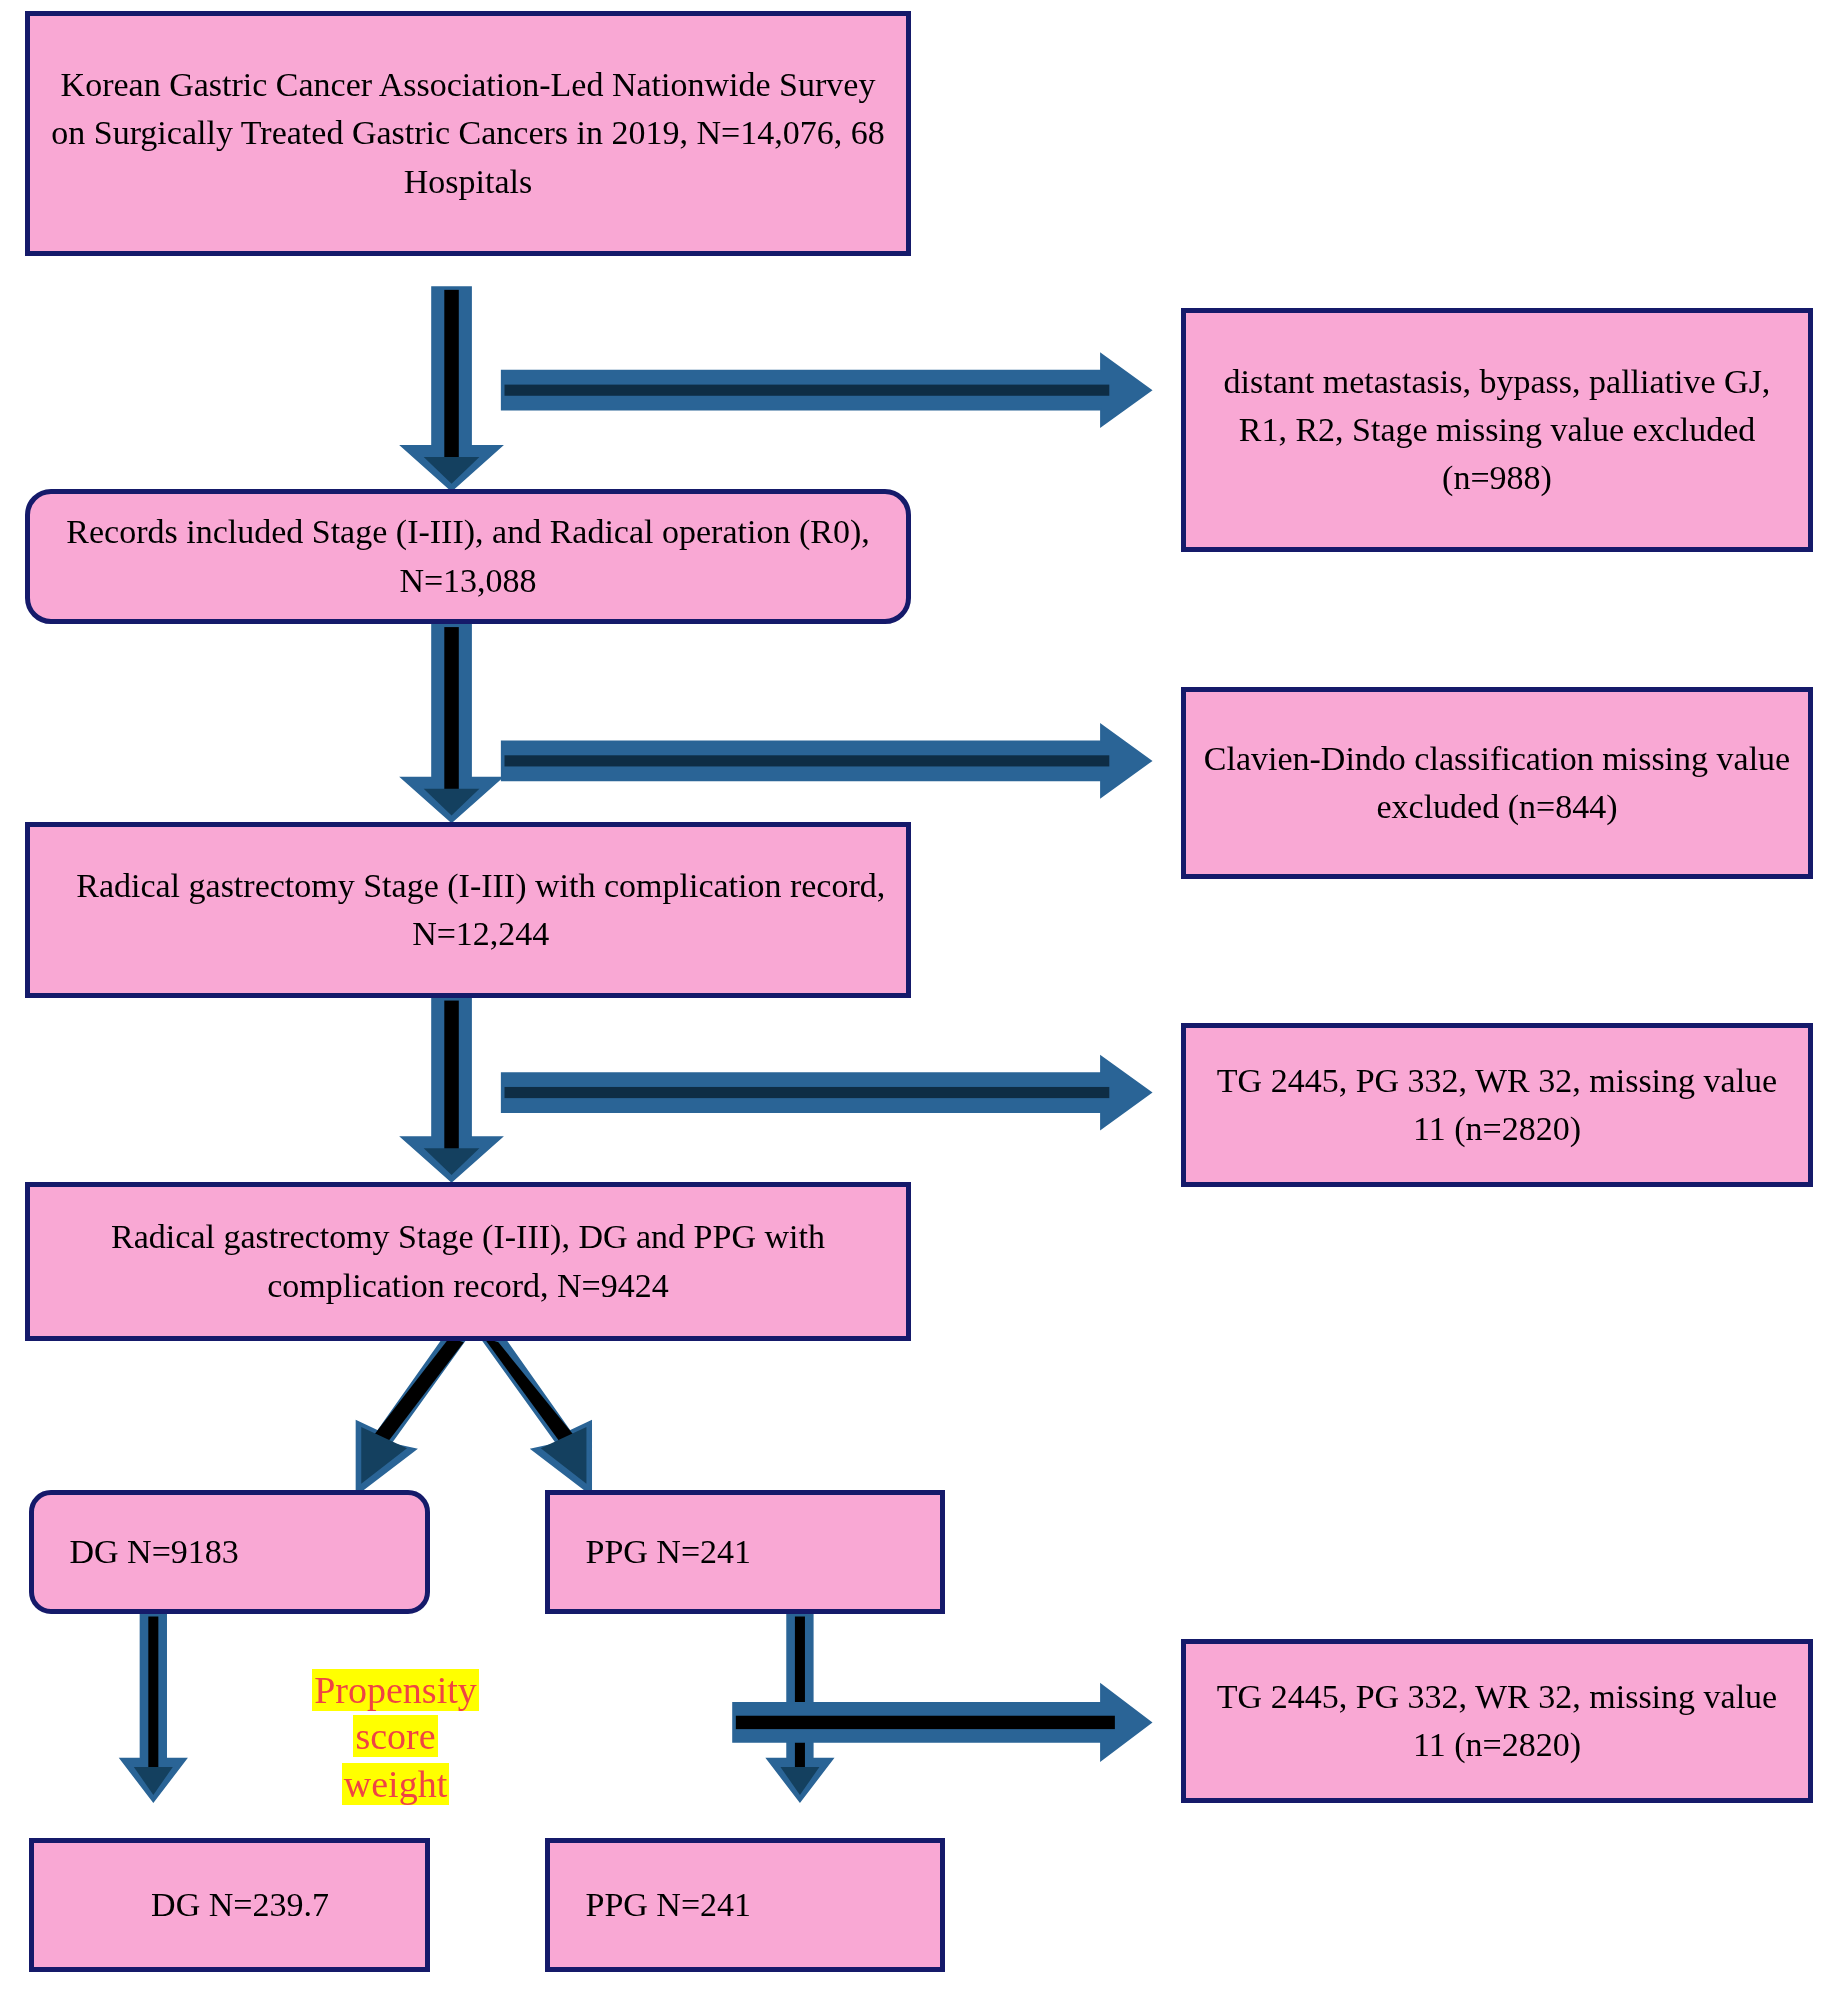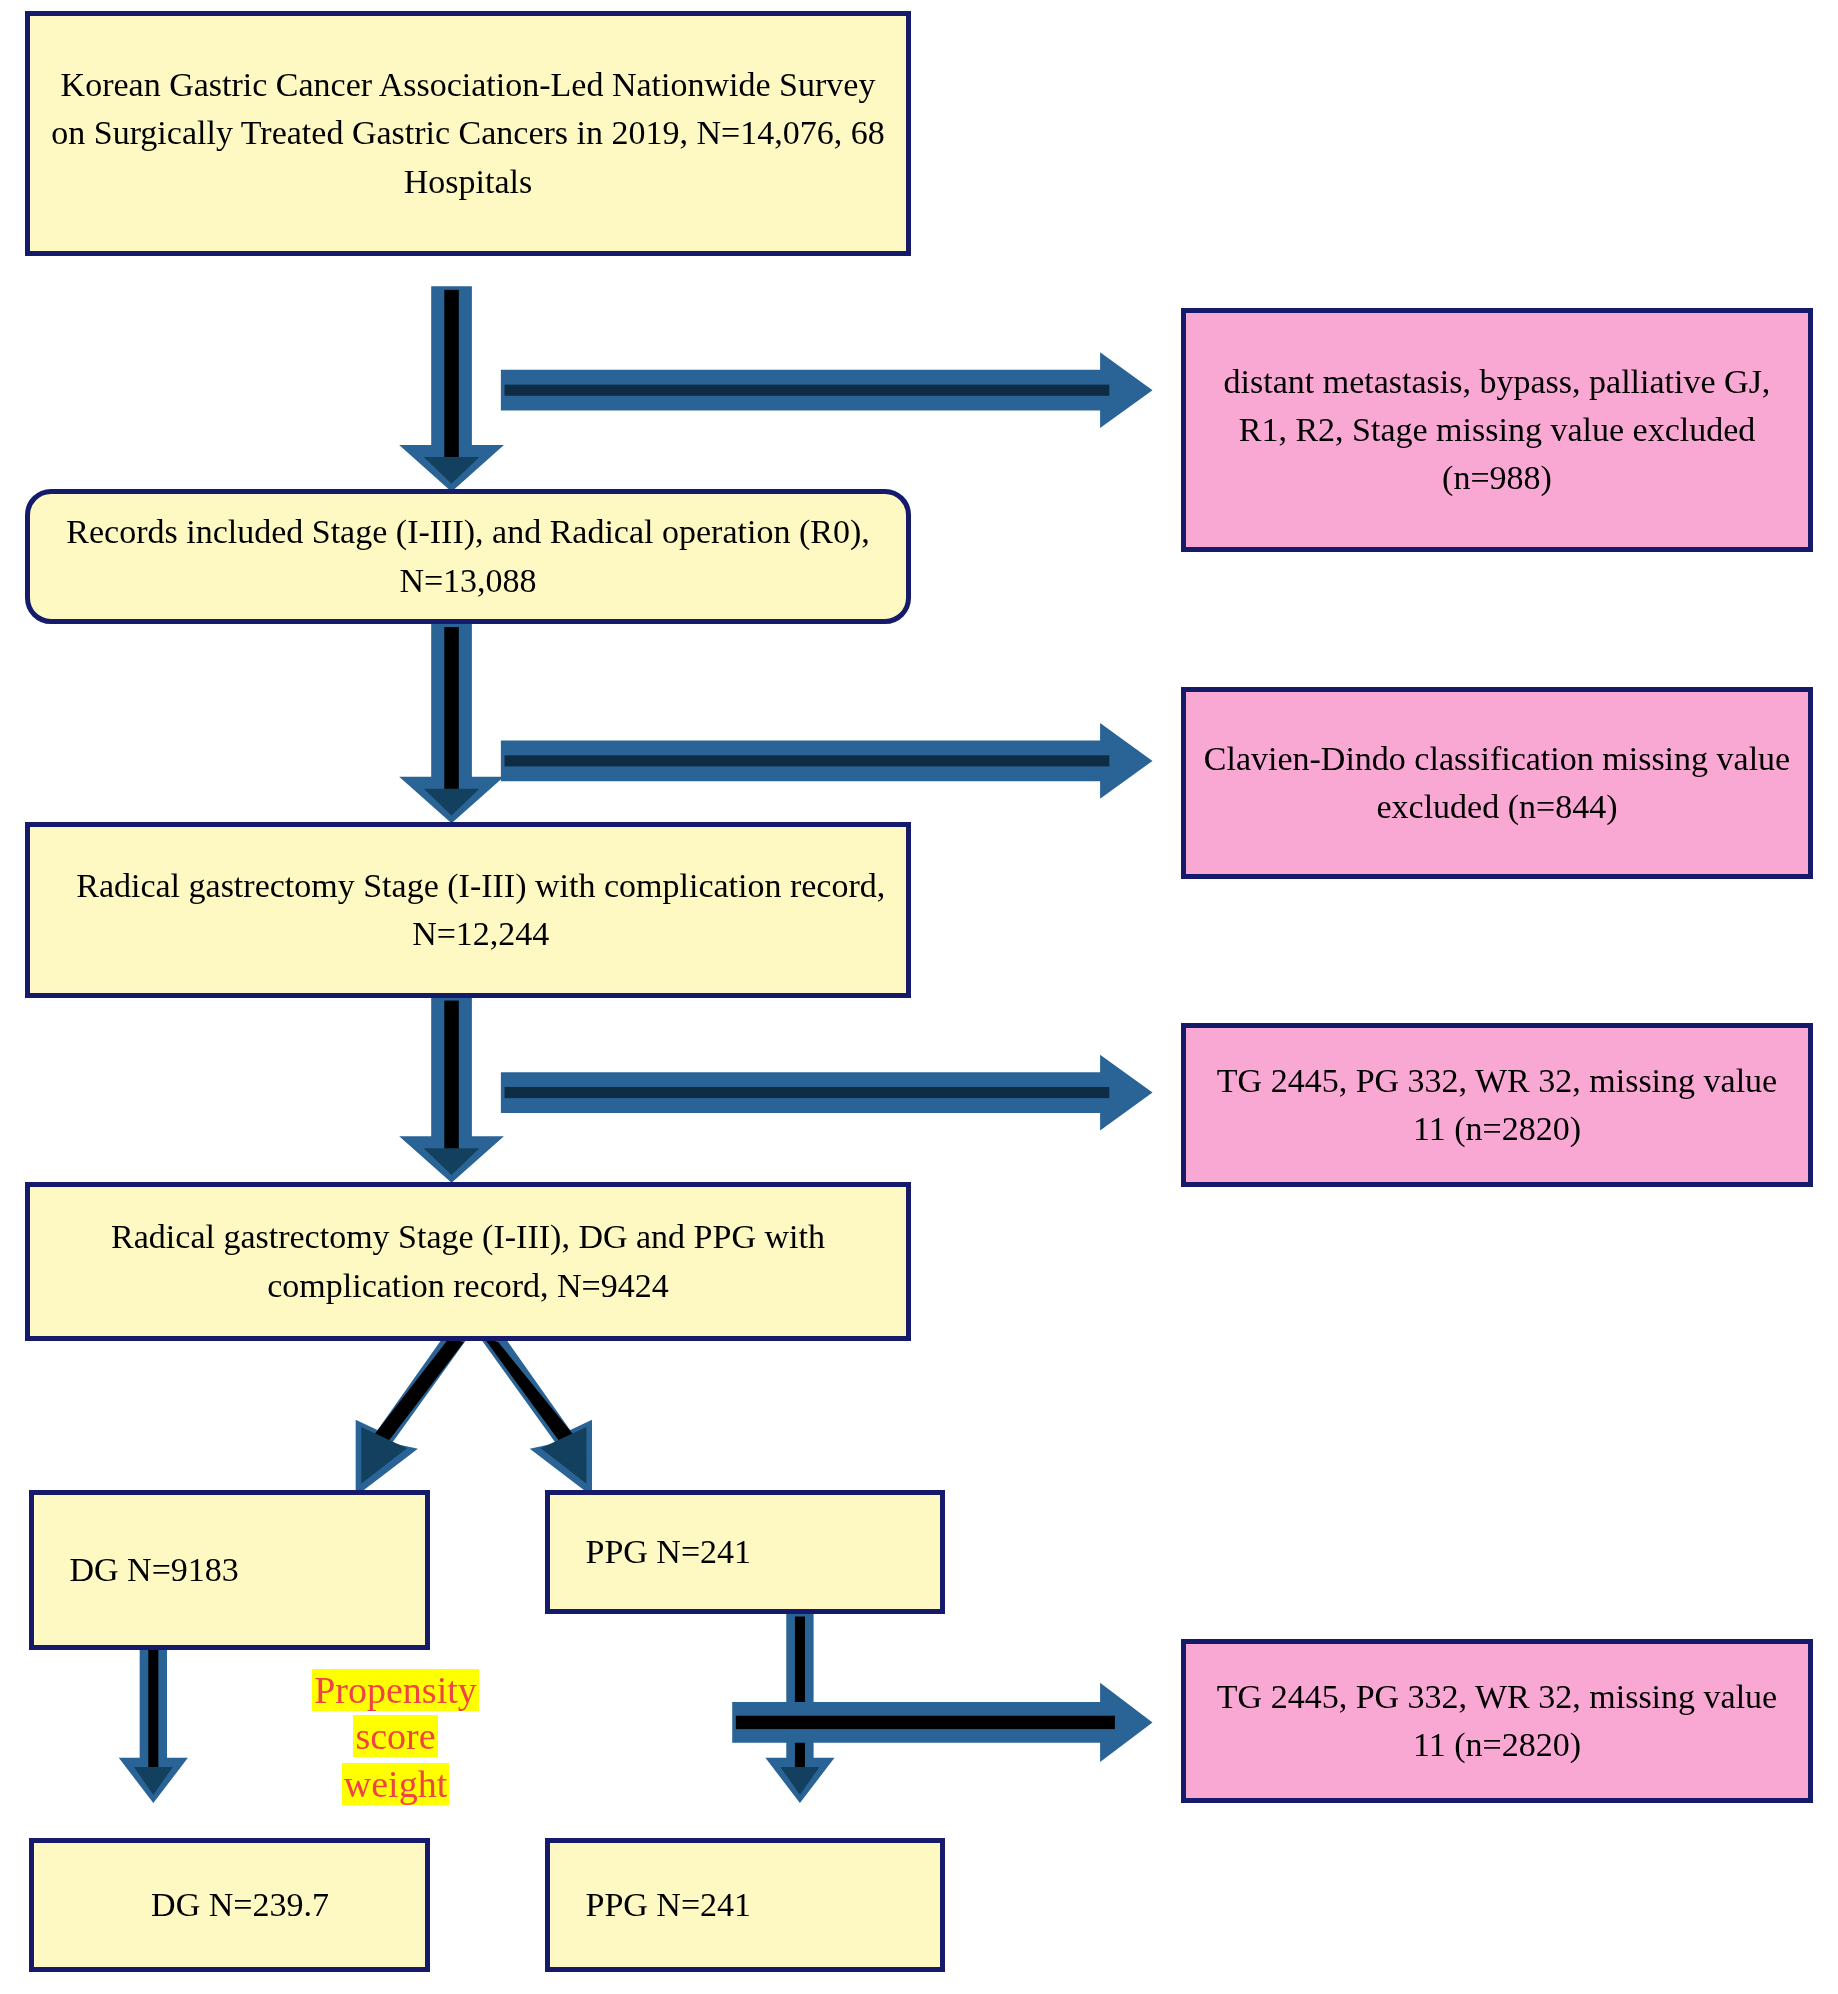--- a/index.html
+++ b/index.html
@@ -12,21 +12,21 @@
     width: 1839px;
     height: 1995px;
     background: #ffffff;
     font-family: "Liberation Serif", "DejaVu Serif", serif;
     overflow: hidden;
   }
   .node {
     position: absolute;
     box-sizing: border-box;
     border: 5px solid #151a6a;
-    background: #fef9c3;
+    background: #f9a8d4;
     display: flex;
     align-items: center;
     justify-content: center;
     text-align: center;
     color: #000000;
     font-size: 34px;
     line-height: 1.42;
     padding: 5.6px 14.5px;
   }
   .node.light {
@@ -153,21 +153,21 @@
   </div>
 
   <div class="node light" style="left:1181px; top:1023px; width:632px; height:164px;">
     <span class="label">TG 2445, PG 332, WR 32, missing value 11 (n=2820)</span>
   </div>
 
   <div class="node" style="left:25px; top:1182px; width:886px; height:159px;">
     <span class="label">Radical gastrectomy Stage (I-III), DG and PPG with complication record, N=9424</span>
   </div>
 
-  <div class="node" style="left:29px; top:1490px; width:401px; height:160px;">
+  <div class="node" style="left:29px; top:1490px; width:401px; height:124px;border-radius:22px;">
     <span class="label" style="text-align:left; padding-left:21px;">DG N=9183</span>
   </div>
 
   <div class="node" style="left:545px; top:1490px; width:400px; height:124px;">
     <span class="label" style="text-align:left; padding-left:21px;">PPG N=241</span>
   </div>
 
   <div class="node light" style="left:1181px; top:1639px; width:632px; height:164px;">
     <span class="label">TG 2445, PG 332, WR 32, missing value 11 (n=2820)</span>
   </div>

